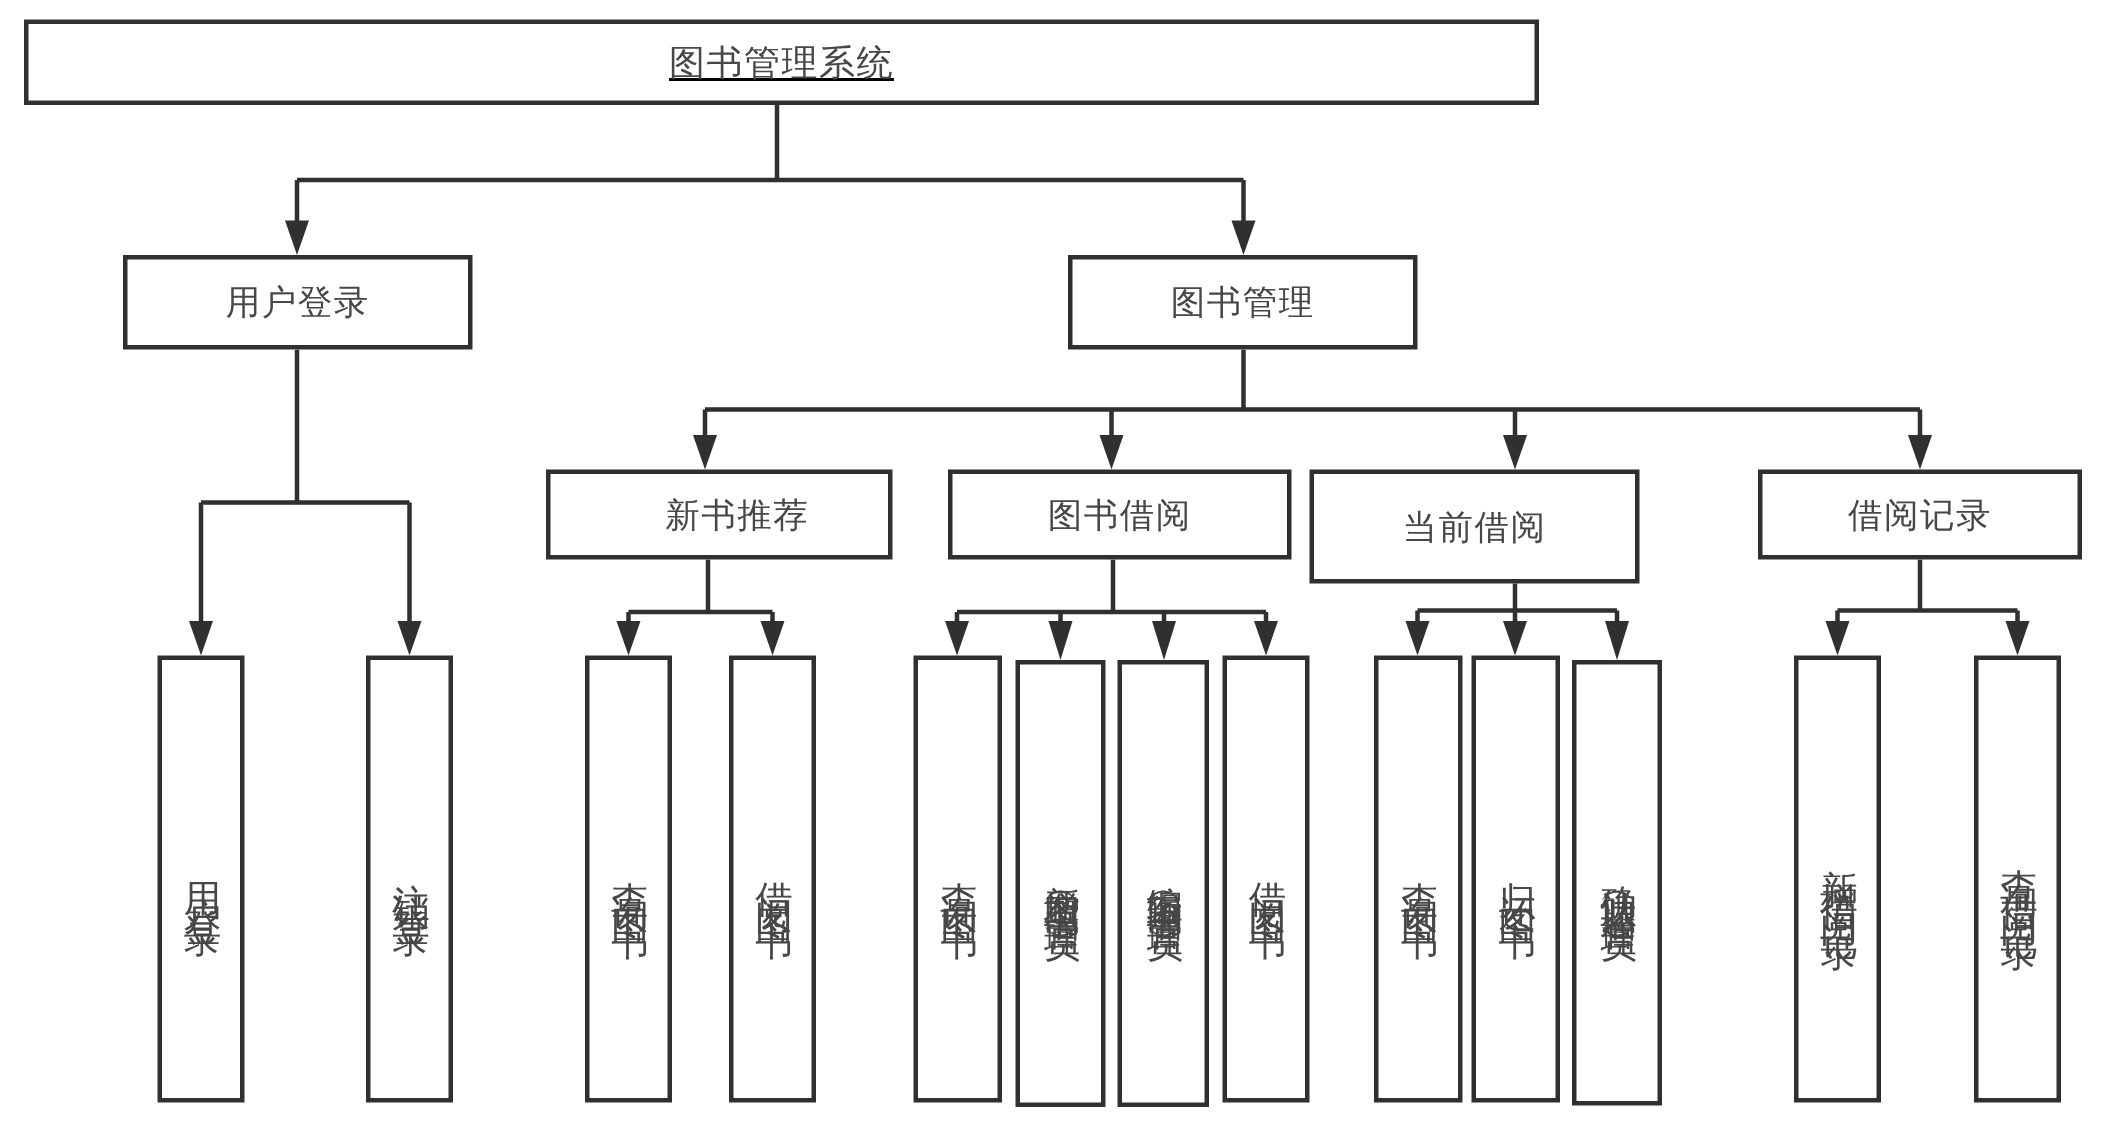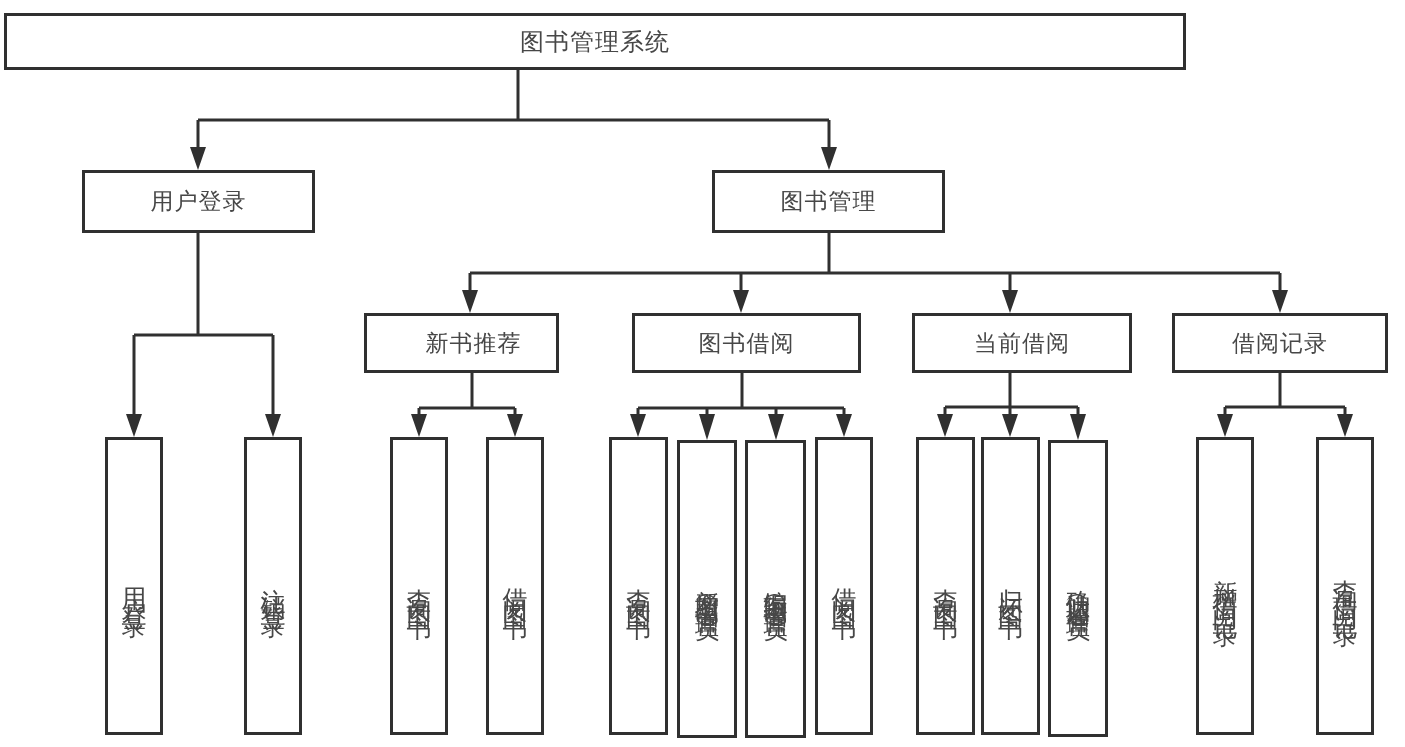--- a/index.html
+++ b/index.html
@@ -66,38 +66,38 @@
       <polygon points="768,414 784,414 776,440"></polygon>
       <polygon points="836,414 852,414 844,437"></polygon>
       <polygon points="937,414 953,414 945,437"></polygon>
       <polygon points="1002,414 1018,414 1010,437"></polygon>
       <polygon points="1070,414 1086,414 1078,440"></polygon>
       <polygon points="1217,414 1233,414 1225,437"></polygon>
       <polygon points="1337,414 1353,414 1345,437"></polygon>
     </g>
   </svg>
 
-  <div class="box" style="left:4px;top:13px;width:1182px;height:57px;">
+  <div class="box" style="left:16px;top:13px;width:1010px;height:57px;text-decoration:underline;">
     <span class="h-label root-label">图书管理系统</span>
   </div>
 
   <div class="box" style="left:82px;top:170px;width:233px;height:63px;">
     <span class="h-label">用户登录</span>
   </div>
   <div class="box" style="left:712px;top:170px;width:233px;height:63px;">
     <span class="h-label">图书管理</span>
   </div>
 
-  <div class="box" style="left:364px;top:313px;width:195px;height:60px;padding-left:24px;">
+  <div class="box" style="left:364px;top:313px;width:231px;height:60px;padding-left:24px;">
     <span class="h-label">新书推荐</span>
   </div>
   <div class="box" style="left:632px;top:313px;width:229px;height:60px;">
     <span class="h-label">图书借阅</span>
   </div>
-  <div class="box" style="left:912px;top:313px;width:220px;height:60px;">
+  <div class="box" style="left:873px;top:313px;width:220px;height:76px;">
     <span class="h-label">当前借阅</span>
   </div>
   <div class="box" style="left:1172px;top:313px;width:216px;height:60px;">
     <span class="h-label">借阅记录</span>
   </div>
 
   <div class="box" style="left:105px;top:437px;width:58px;height:298px;">
     <span class="v-label">用户登录</span>
   </div>
   <div class="box" style="left:244px;top:437px;width:58px;height:298px;">

